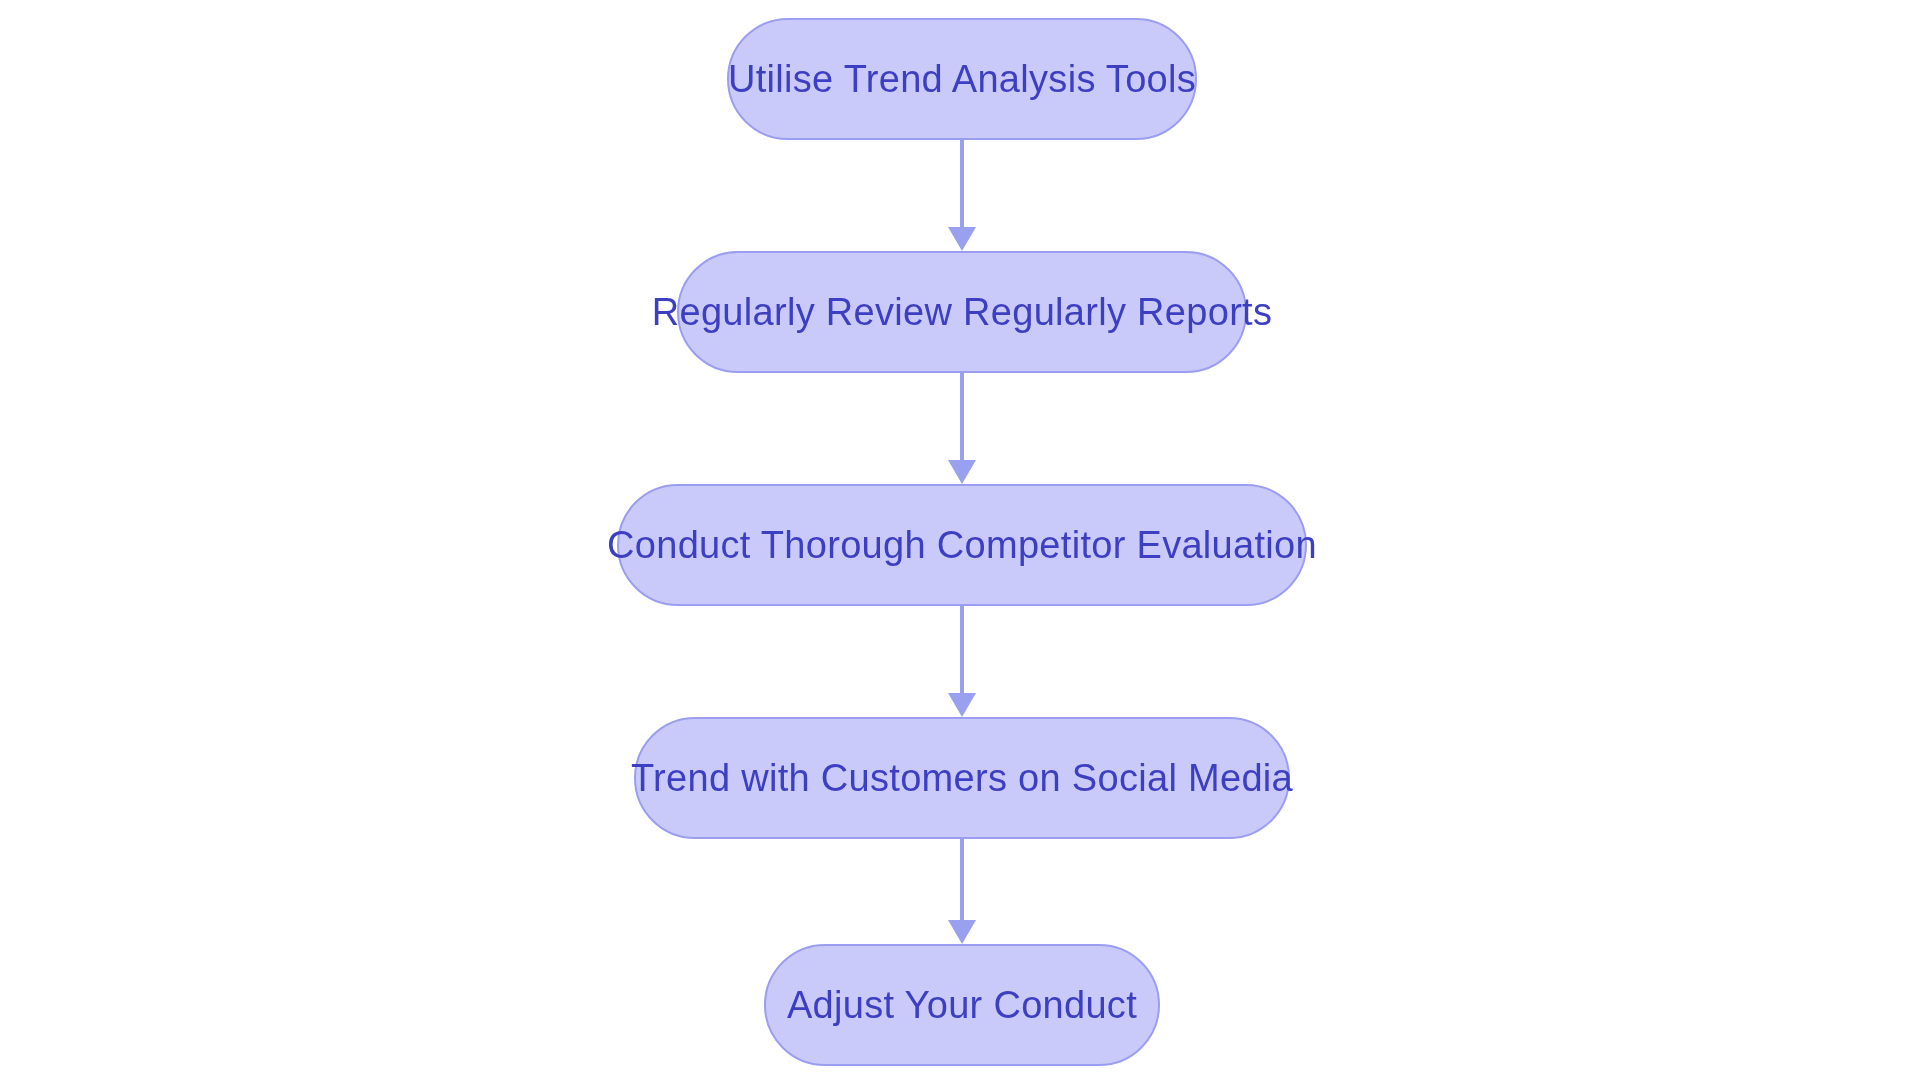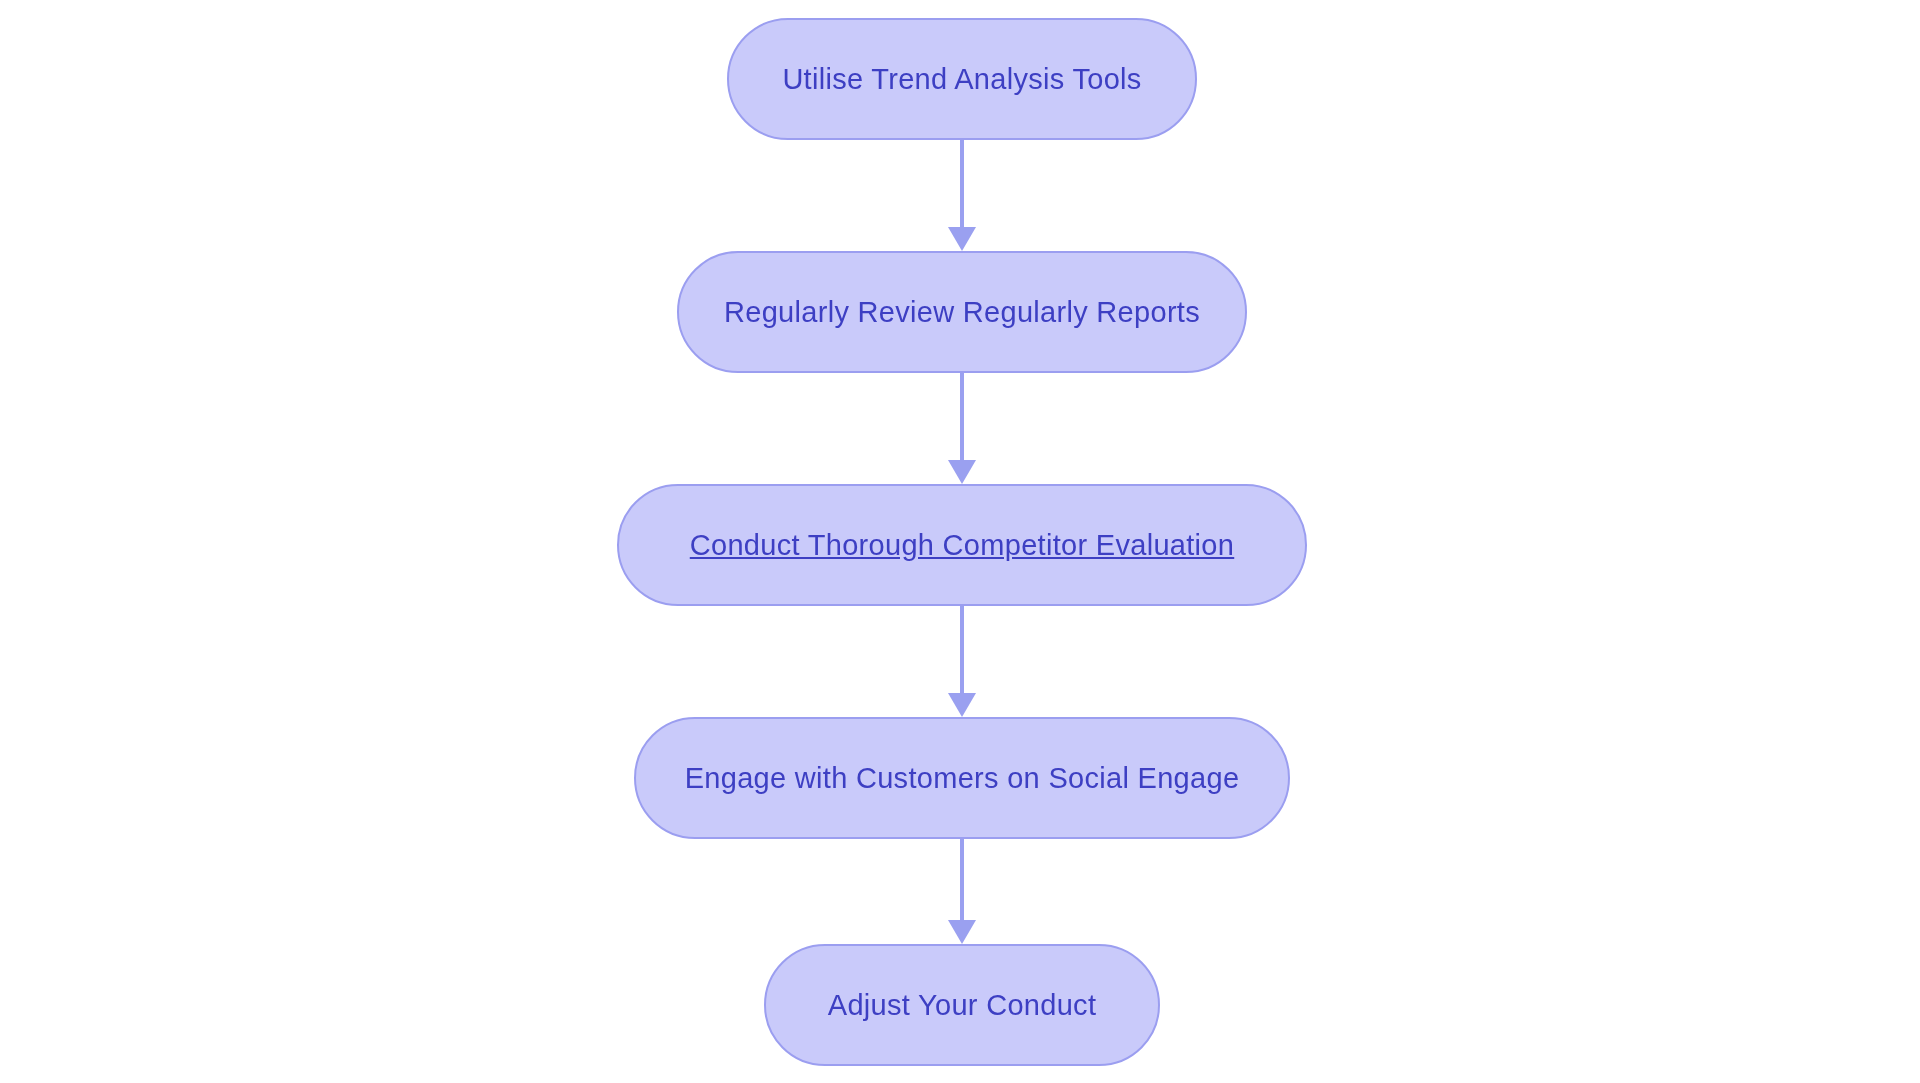--- a/index.html
+++ b/index.html
@@ -19,29 +19,29 @@
     position: absolute;
     height: 122px;
     box-sizing: border-box;
     border-radius: 61px;
     background: var(--node-fill, #c9cafa);
     border: 2px solid var(--node-border, #9b9ef0);
     color: var(--node-text, #3d3fc3);
     display: flex;
     align-items: center;
     justify-content: center;
-    font-size: 29px;
+    font-size: 38px;
     font-weight: 400;
     letter-spacing: 0.3px;
     text-align: center;
     white-space: nowrap;
   }
   .node-1 { left: 727px; top: 18px;  width: 470px; }
   .node-2 { left: 677px; top: 251px; width: 570px; }
-  .node-3 { left: 617px; top: 484px; width: 690px; text-decoration: underline; }
+  .node-3 { left: 617px; top: 484px; width: 690px; }
   .node-4 { left: 634px; top: 717px; width: 656px; }
   .node-5 { left: 764px; top: 944px; width: 396px; }
 
   .arrow {
     position: absolute;
     left: 948px;
     width: 28px;
     display: flex;
     flex-direction: column;
     align-items: center;
@@ -90,21 +90,21 @@
   <div class="node node-3">
     <span>Conduct Thorough Competitor Evaluation</span>
   </div>
 
   <div class="arrow arrow-3">
     <div class="shaft"></div>
     <div class="head"></div>
   </div>
 
   <div class="node node-4">
-    <span>Engage with Customers on Social Engage</span>
+    <span>Trend with Customers on Social Media</span>
   </div>
 
   <div class="arrow arrow-4">
     <div class="shaft"></div>
     <div class="head"></div>
   </div>
 
   <div class="node node-5">
     <span>Adjust Your Conduct</span>
   </div>

